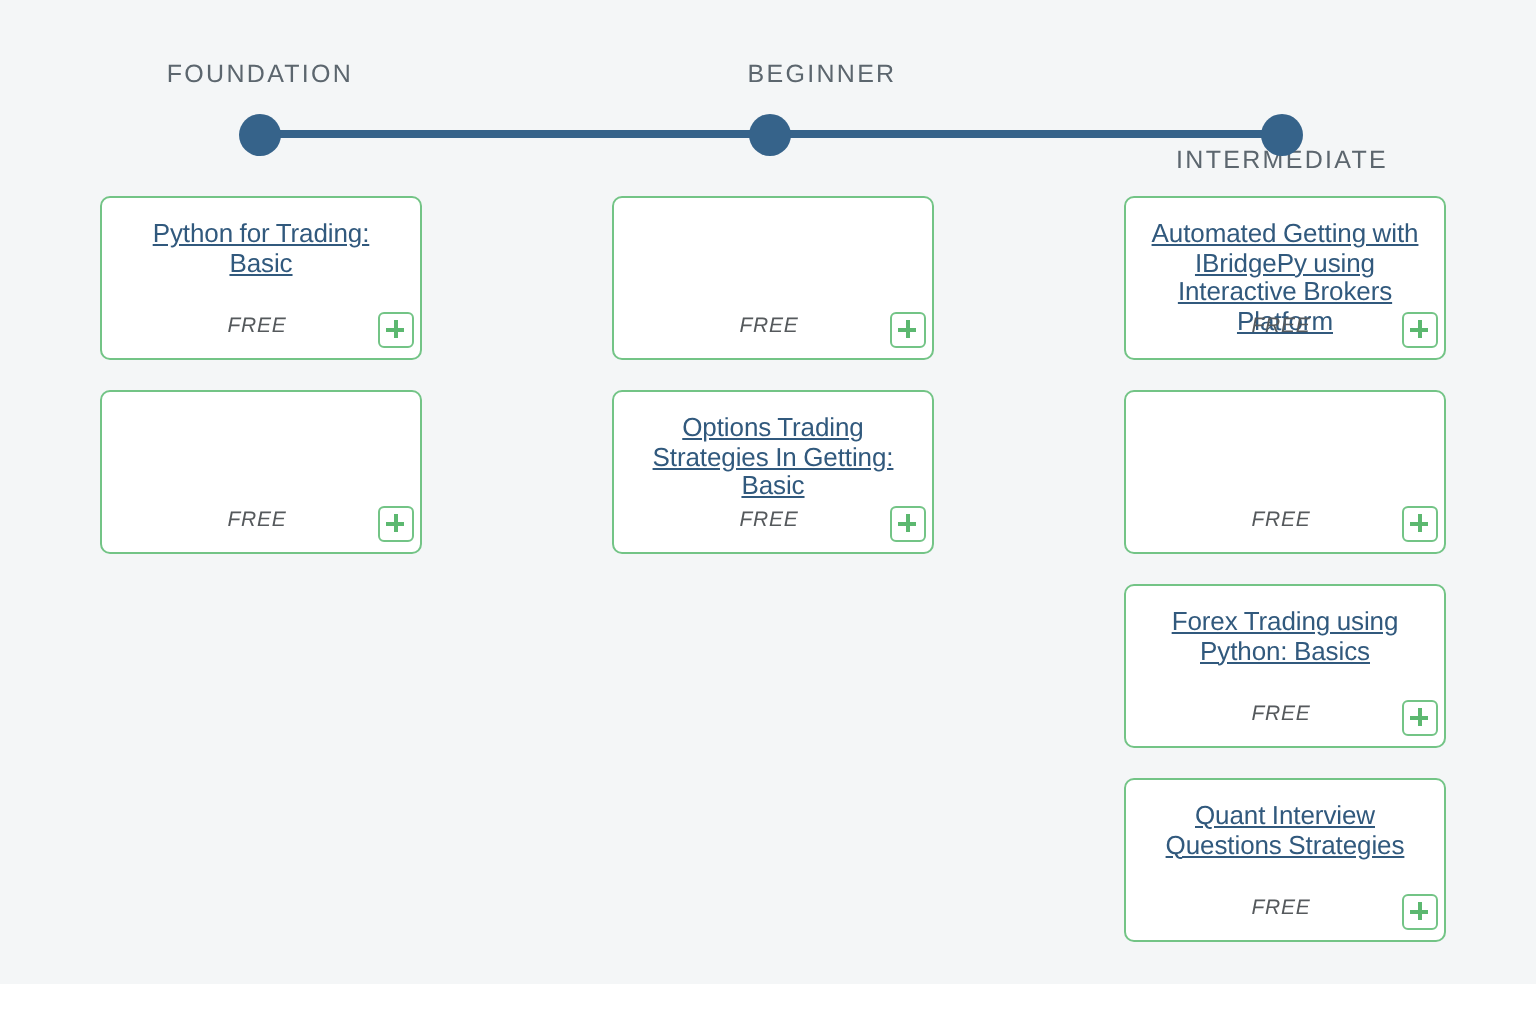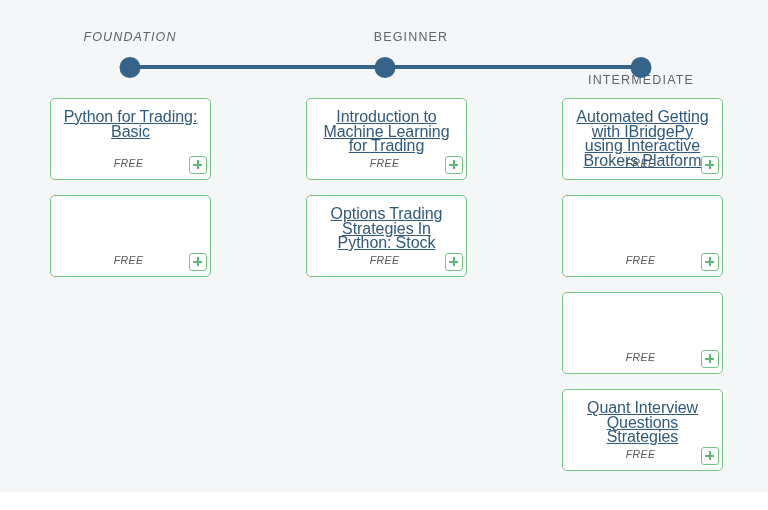--- a/index.html
+++ b/index.html
@@ -78,21 +78,21 @@
     background: #ffffff;
     border: 1.6px solid #73c486;
     border-radius: 5px;
     margin-bottom: 15px;
     padding: 11px 9px 0 9px;
   }
 
   .card-title {
     display: block;
     text-align: center;
-    font-size: 16px;
+    font-size: 13px;
     line-height: 14.5px;
     color: #31597d;
     text-decoration: underline;
     font-family: "Liberation Sans", sans-serif;
     cursor: pointer;
     word-spacing: -0.3px;
     letter-spacing: -0.05px;
   }
 
   .card-footer {
@@ -157,21 +157,21 @@
     background: #ffffff;
   }
 </style>
 </head>
 <body>
 
 <div id="roadmap-page">
 
   <div id="timeline">
 
-    <div class="stage-label" style="left:130px;font-style:italic;">FOUNDATION</div>
+    <div class="stage-label" style="left:130px;">FOUNDATION</div>
     <div class="stage-label" style="left:385px;margin-left:26px;">BEGINNER</div>
     <div class="stage-label" style="left:641px;margin-top:43px;">INTERMEDIATE</div>
 
     <div id="timeline-track"></div>
 
     <div class="stage-dot" style="left:130px;"></div>
     <div class="stage-dot" style="left:385px;"></div>
     <div class="stage-dot" style="left:641px;"></div>
   </div>
 
@@ -196,32 +196,31 @@
           <span class="plus-h"></span>
         </div>
       </div>
     </div>
 
   </div>
 
   <div class="column" style="left:306px;">
 
     <div class="course-card">
-      <span class="card-title">Introduction to Machine Learning for Trading</span>
-      <div class="card-footer">
-        <span class="price-tag">FREE</span>
-        <div class="add-button">
-          <span class="plus-v"></span>
-          <span class="plus-h"></span>
-        </div>
-      </div>
-    </div>
-
-    <div class="course-card">
-      <span class="card-title">Options Trading Strategies In Python: Stock</span>
+      <div class="card-footer">
+        <span class="price-tag">FREE</span>
+        <div class="add-button">
+          <span class="plus-v"></span>
+          <span class="plus-h"></span>
+        </div>
+      </div>
+    </div>
+
+    <div class="course-card">
+      <span class="card-title">Options Trading Strategies In Getting: Basic</span>
       <div class="card-footer">
         <span class="price-tag">FREE</span>
         <div class="add-button">
           <span class="plus-v"></span>
           <span class="plus-h"></span>
         </div>
       </div>
     </div>
 
   </div>
@@ -243,20 +242,21 @@
       <div class="card-footer">
         <span class="price-tag">FREE</span>
         <div class="add-button">
           <span class="plus-v"></span>
           <span class="plus-h"></span>
         </div>
       </div>
     </div>
 
     <div class="course-card">
+      <span class="card-title">Forex Trading using Python: Basics</span>
       <div class="card-footer">
         <span class="price-tag">FREE</span>
         <div class="add-button">
           <span class="plus-v"></span>
           <span class="plus-h"></span>
         </div>
       </div>
     </div>
 
     <div class="course-card">

